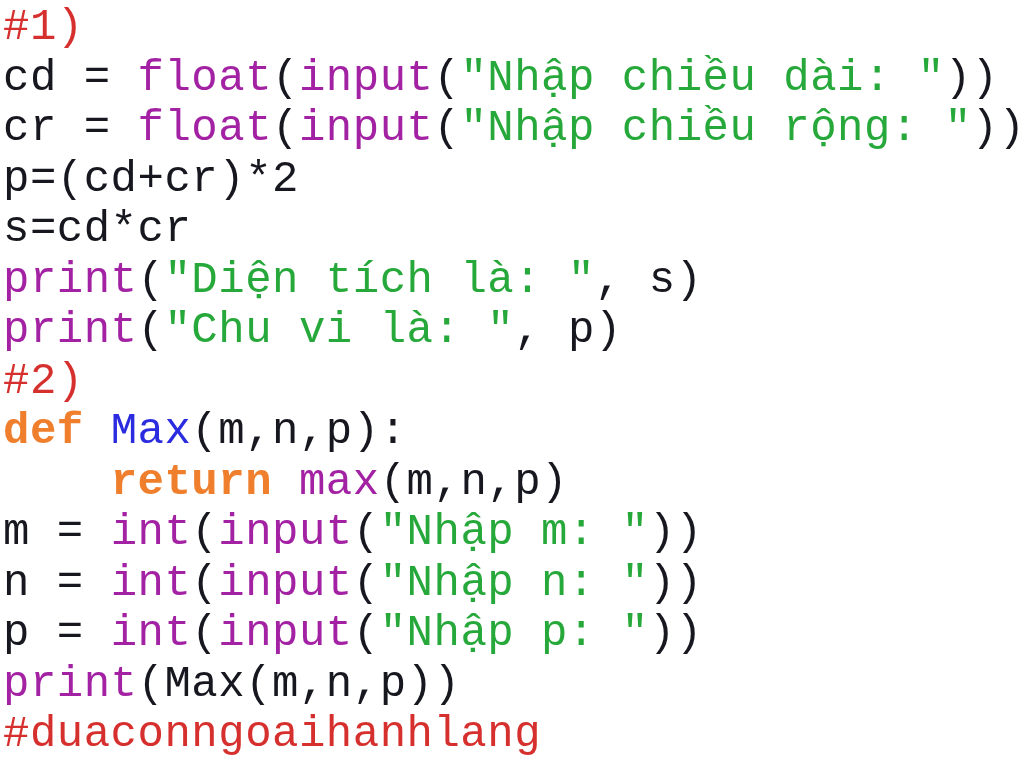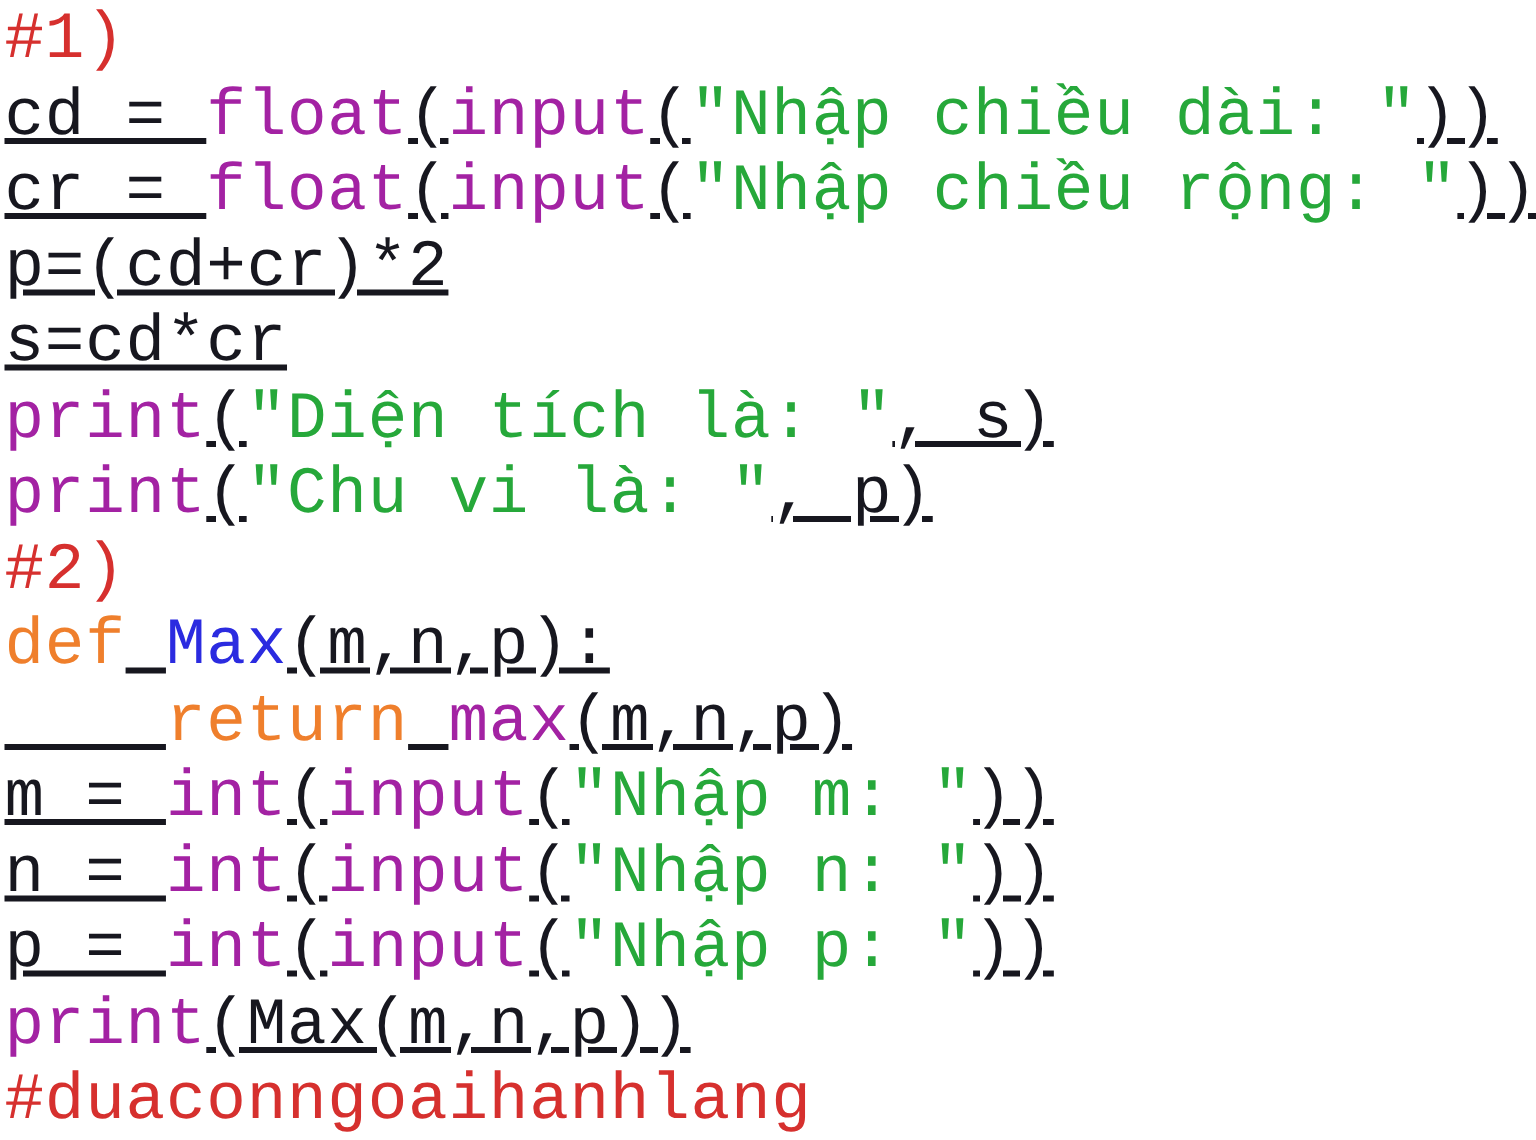--- a/index.html
+++ b/index.html
@@ -20,23 +20,23 @@
     line-height: 50.5px;
     letter-spacing: 0.5px;
     white-space: pre;
     filter: blur(0.3px);
   }
   .code-line {
     height: 50.5px;
     white-space: pre;
   }
   .tok          { color: var(--c-plain, #17171f); }
-  .tok-plain    { color: var(--c-plain, #17171f); text-decoration: underline; }
+  .tok-plain    { color: var(--c-plain, #17171f); }
   .tok-comment  { color: var(--c-comment, #d6302e); }
-  .tok-keyword  { color: var(--c-keyword, #ef7f2c); }
+  .tok-keyword  { color: var(--c-keyword, #ef7f2c); font-weight: bold; }
   .tok-builtin  { color: var(--c-builtin, #a322a3); }
   .tok-string   { color: var(--c-string, #26a83a); }
   .tok-definition { color: var(--c-definition, #2b2be0); }
 </style>
 </head>
 <body>
 
 <div class="editor"><div class="code-line"><span class="tok tok-comment">#1)</span></div><div class="code-line"><span class="tok tok-plain">cd = </span><span class="tok tok-builtin">float</span><span class="tok tok-plain">(</span><span class="tok tok-builtin">input</span><span class="tok tok-plain">(</span><span class="tok tok-string">"Nhập chiều dài: "</span><span class="tok tok-plain">))</span></div><div class="code-line"><span class="tok tok-plain">cr = </span><span class="tok tok-builtin">float</span><span class="tok tok-plain">(</span><span class="tok tok-builtin">input</span><span class="tok tok-plain">(</span><span class="tok tok-string">"Nhập chiều rộng: "</span><span class="tok tok-plain">))</span></div><div class="code-line"><span class="tok tok-plain">p=(cd+cr)*2</span></div><div class="code-line"><span class="tok tok-plain">s=cd*cr</span></div><div class="code-line"><span class="tok tok-builtin">print</span><span class="tok tok-plain">(</span><span class="tok tok-string">"Diện tích là: "</span><span class="tok tok-plain">, s)</span></div><div class="code-line"><span class="tok tok-builtin">print</span><span class="tok tok-plain">(</span><span class="tok tok-string">"Chu vi là: "</span><span class="tok tok-plain">, p)</span></div><div class="code-line"><span class="tok tok-comment">#2)</span></div><div class="code-line"><span class="tok tok-keyword">def</span><span class="tok tok-plain"> </span><span class="tok tok-definition">Max</span><span class="tok tok-plain">(m,n,p):</span></div><div class="code-line"><span class="tok tok-plain">    </span><span class="tok tok-keyword">return</span><span class="tok tok-plain"> </span><span class="tok tok-builtin">max</span><span class="tok tok-plain">(m,n,p)</span></div><div class="code-line"><span class="tok tok-plain">m = </span><span class="tok tok-builtin">int</span><span class="tok tok-plain">(</span><span class="tok tok-builtin">input</span><span class="tok tok-plain">(</span><span class="tok tok-string">"Nhập m: "</span><span class="tok tok-plain">))</span></div><div class="code-line"><span class="tok tok-plain">n = </span><span class="tok tok-builtin">int</span><span class="tok tok-plain">(</span><span class="tok tok-builtin">input</span><span class="tok tok-plain">(</span><span class="tok tok-string">"Nhập n: "</span><span class="tok tok-plain">))</span></div><div class="code-line"><span class="tok tok-plain">p = </span><span class="tok tok-builtin">int</span><span class="tok tok-plain">(</span><span class="tok tok-builtin">input</span><span class="tok tok-plain">(</span><span class="tok tok-string">"Nhập p: "</span><span class="tok tok-plain">))</span></div><div class="code-line"><span class="tok tok-builtin">print</span><span class="tok tok-plain">(Max(m,n,p))</span></div><div class="code-line"><span class="tok tok-comment">#duaconngoaihanhlang</span></div></div>
 
 </body></html>

